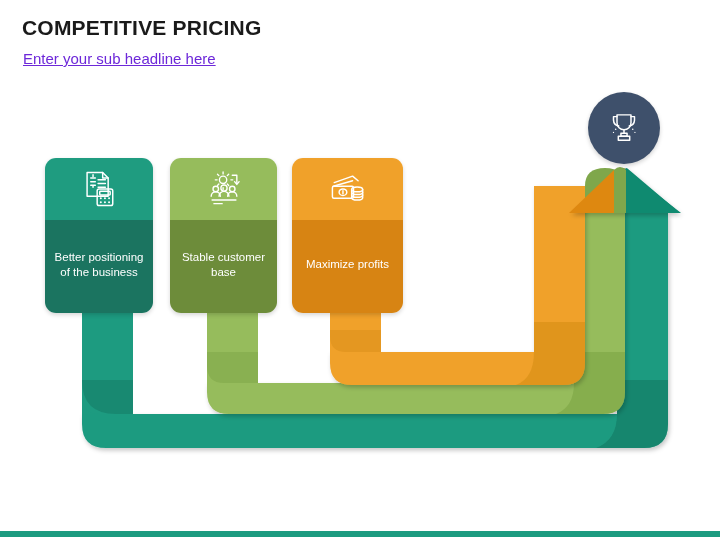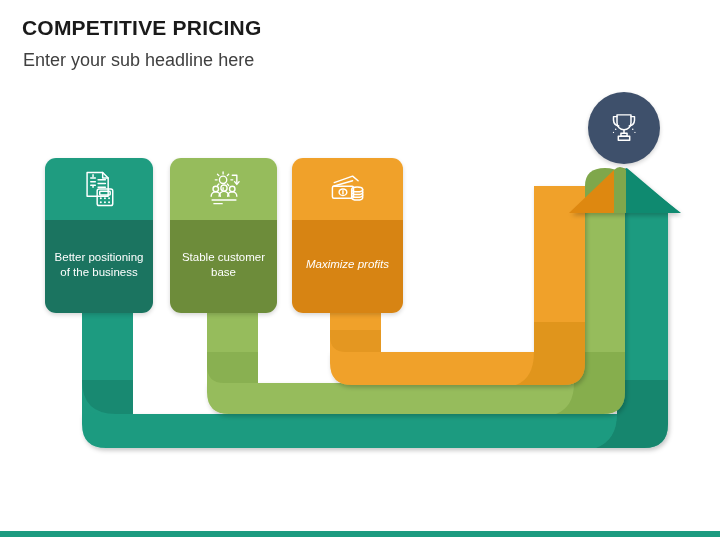--- a/index.html
+++ b/index.html
@@ -13,21 +13,21 @@
   #slide{position:absolute;inset:0;width:720px;height:540px;background:#fff;}
 
   
   #title{
     position:absolute;left:22px;top:16px;
     font-size:21px;font-weight:bold;letter-spacing:.2px;
     color:#1a1a1a;white-space:nowrap;
   }
   #subtitle{
     position:absolute;left:23px;top:50px;
-    font-size:18px;font-weight:400;color:#404040;white-space:nowrap;
+    font-size:15px;font-weight:400;color:#6d28d9;white-space:nowrap;text-decoration:underline;
   }
 
   
   #stage{position:absolute;left:0;top:0;width:720px;height:540px;}
   #artwork{position:absolute;left:0;top:0;}
 
   
   .card{
     position:absolute;
     border-radius:11px;
@@ -266,21 +266,21 @@
             <path d="M35.5 16 l2.5 3 l2.5 -3"></path>
             <path d="M13 40 h9"></path>
           </g>
         </svg>
       </div>
       <div class="card-body">
         <span class="card-label">Stable customer base</span>
       </div>
     </div>
 
-    <div class="card c-orange" style="left:292px;top:158px;width:111px;height:155px;font-style:italic;">
+    <div class="card c-orange" style="left:292px;top:158px;width:111px;height:155px;">
       <div class="card-head">
         <svg class="card-icon" width="44" height="44" viewBox="0 0 48 48">
           <g fill="none" stroke="#ffffff" stroke-width="1.6" stroke-linecap="round" stroke-linejoin="round">
             <path d="M9 17 l20 -7 l6 5"></path>
             <path d="M8 21 l21 -6"></path>
             <rect x="7" y="21" width="23" height="13" rx="1.6"></rect>
             <ellipse cx="18.5" cy="27.5" rx="4.2" ry="3.6"></ellipse>
             <path d="M18.5 25.8 v3.4"></path>
             <ellipse cx="34" cy="24.5" rx="6" ry="2.6"></ellipse>
             <path d="M28 24.5 v3 a6 2.6 0 0 0 12 0 v-3"></path>

